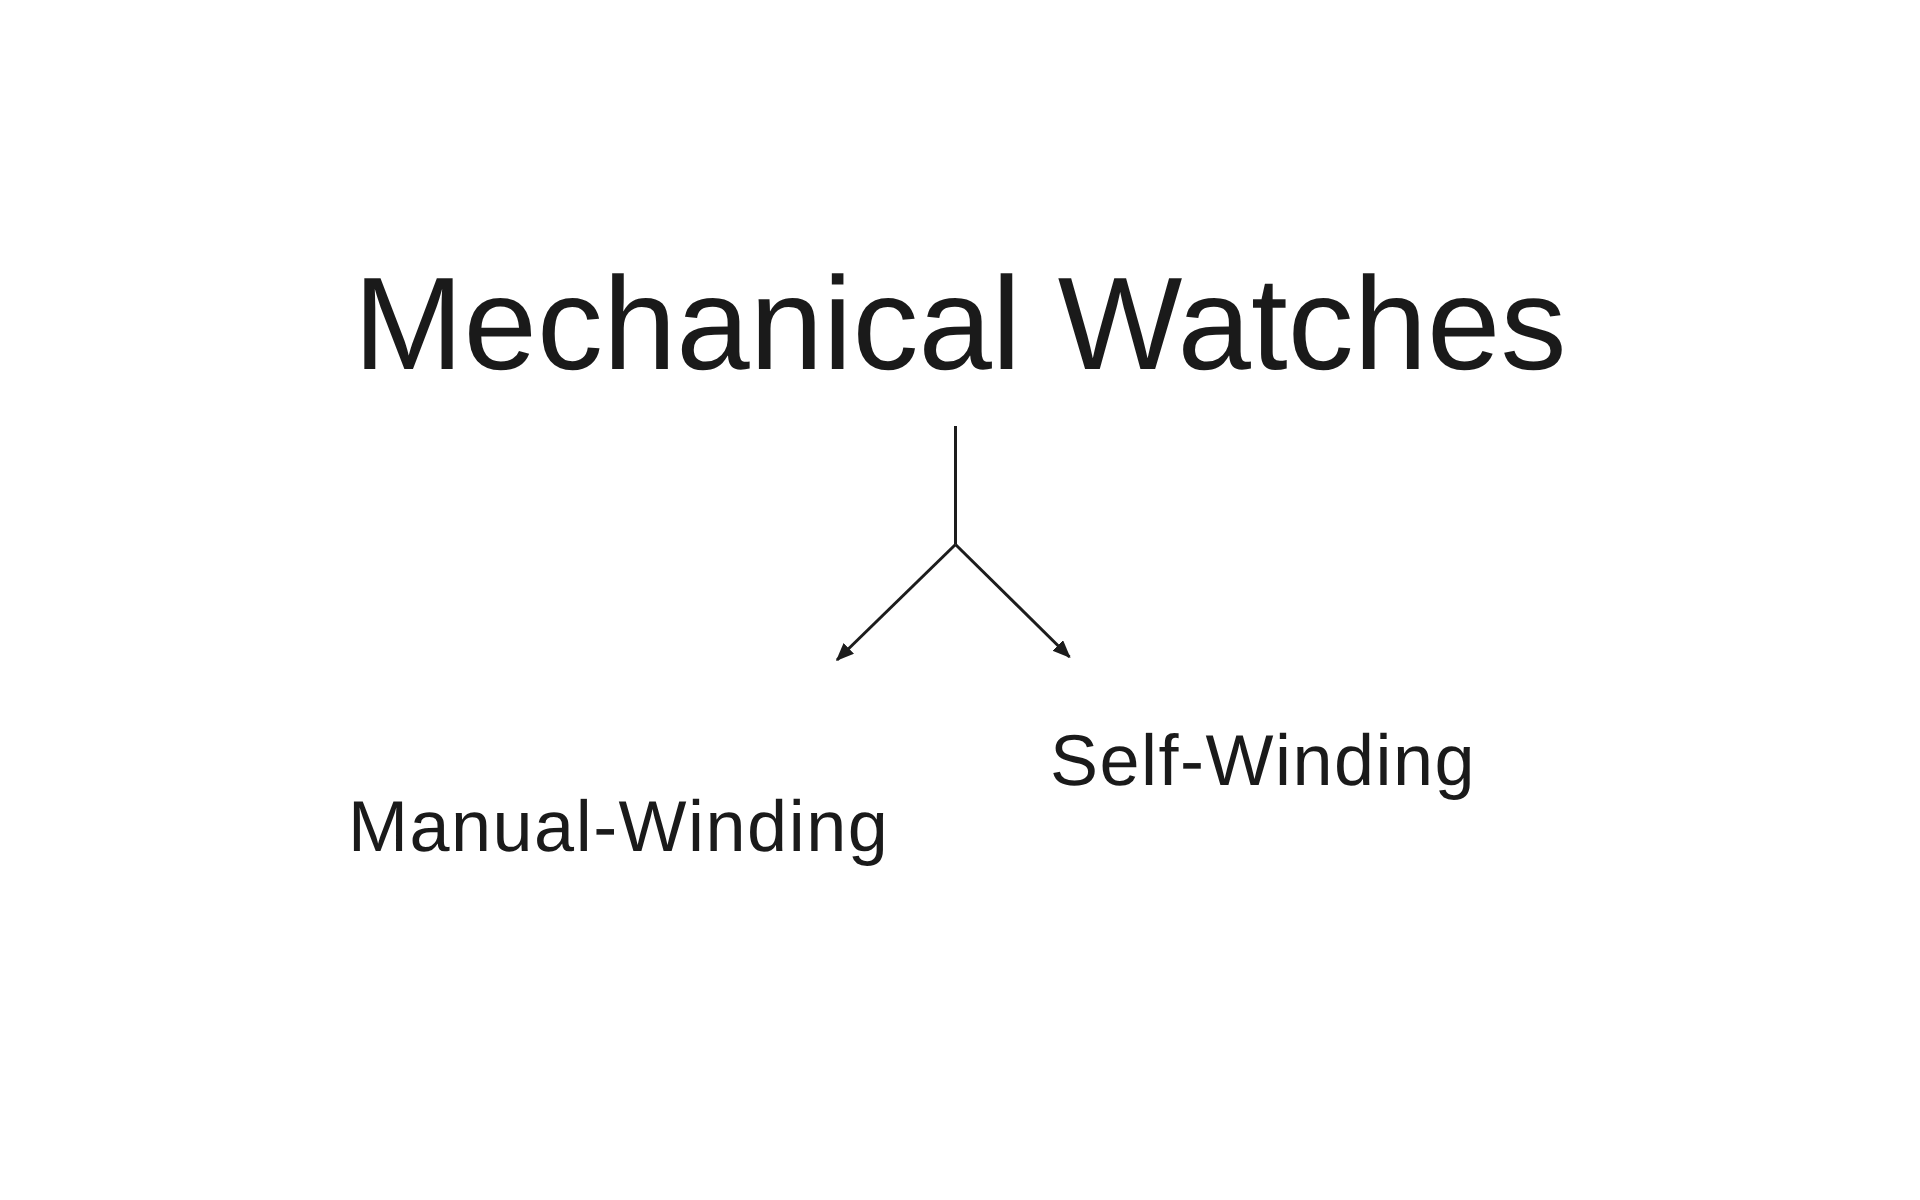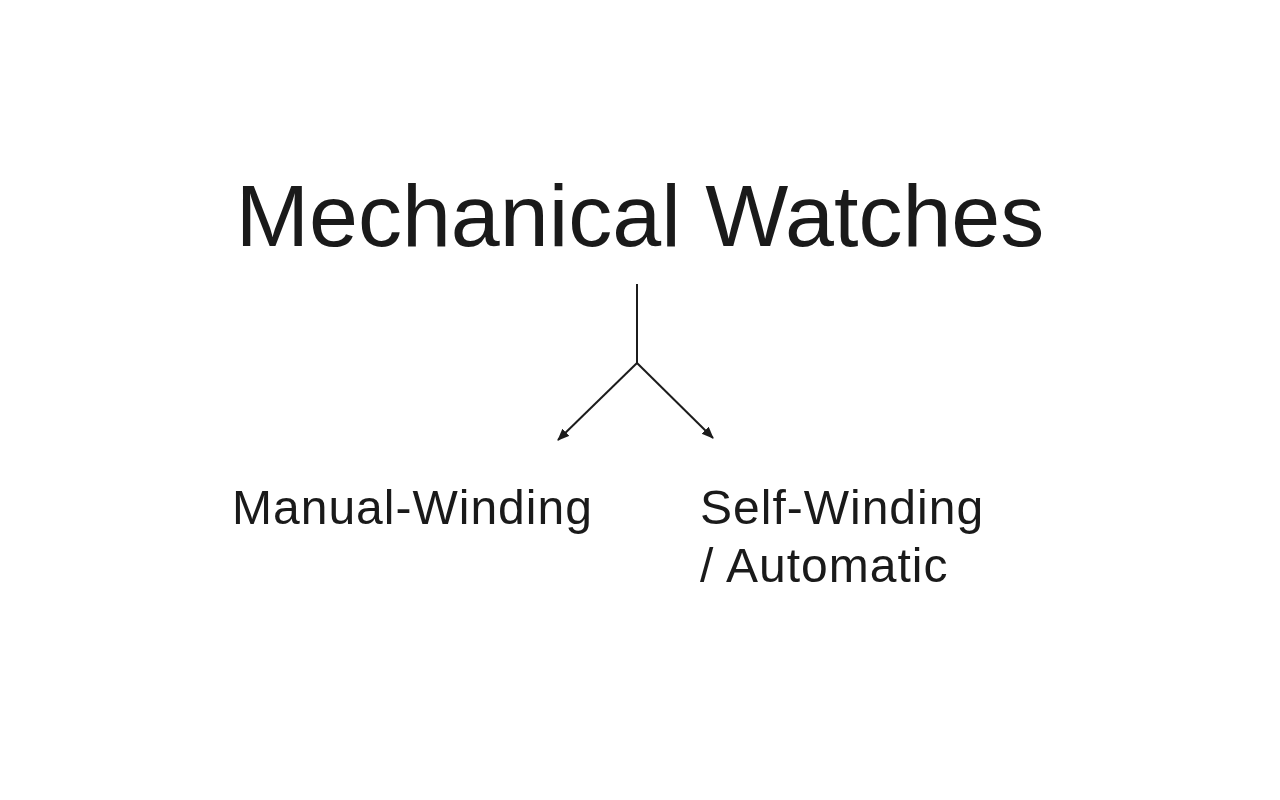--- a/index.html
+++ b/index.html
@@ -42,21 +42,21 @@
   }
   .node {
     position: absolute;
     top: 479px;
     font-size: 48px;
     font-weight: 300;
     line-height: 58px;
     letter-spacing: 1px;
     color: #1a1a1a;
   }
-  .node-left  { left: 232px; }
+  .node-left  { left: 232px; margin-top: 44px; }
   .node-right { left: 700px; }
   .node-line {
     white-space: pre; 
   }
 </style>
 </head>
 <body>
 
 <div class="slide" style="background: rgb(255, 255, 255); text-decoration: underline;">
 
@@ -72,16 +72,15 @@
     <line x1="637" y1="363" x2="558" y2="440" stroke-width="2" marker-end="url(#arrowhead)" stroke="#1c1c1c"></line>
     <line x1="637" y1="363" x2="713" y2="438" stroke-width="2" marker-end="url(#arrowhead)" stroke="#1c1c1c"></line>
   </svg>
 
   <div class="node node-left" style="color: rgb(26, 26, 26);">
     <div class="node-line">Manual-Winding</div>
   </div>
 
   <div class="node node-right" style="color: rgb(26, 26, 26);">
     <div class="node-line">Self-Winding</div>
-    <div class="node-line">/ Automatic</div>
   </div>
 
 </div>
 
 </body></html>

